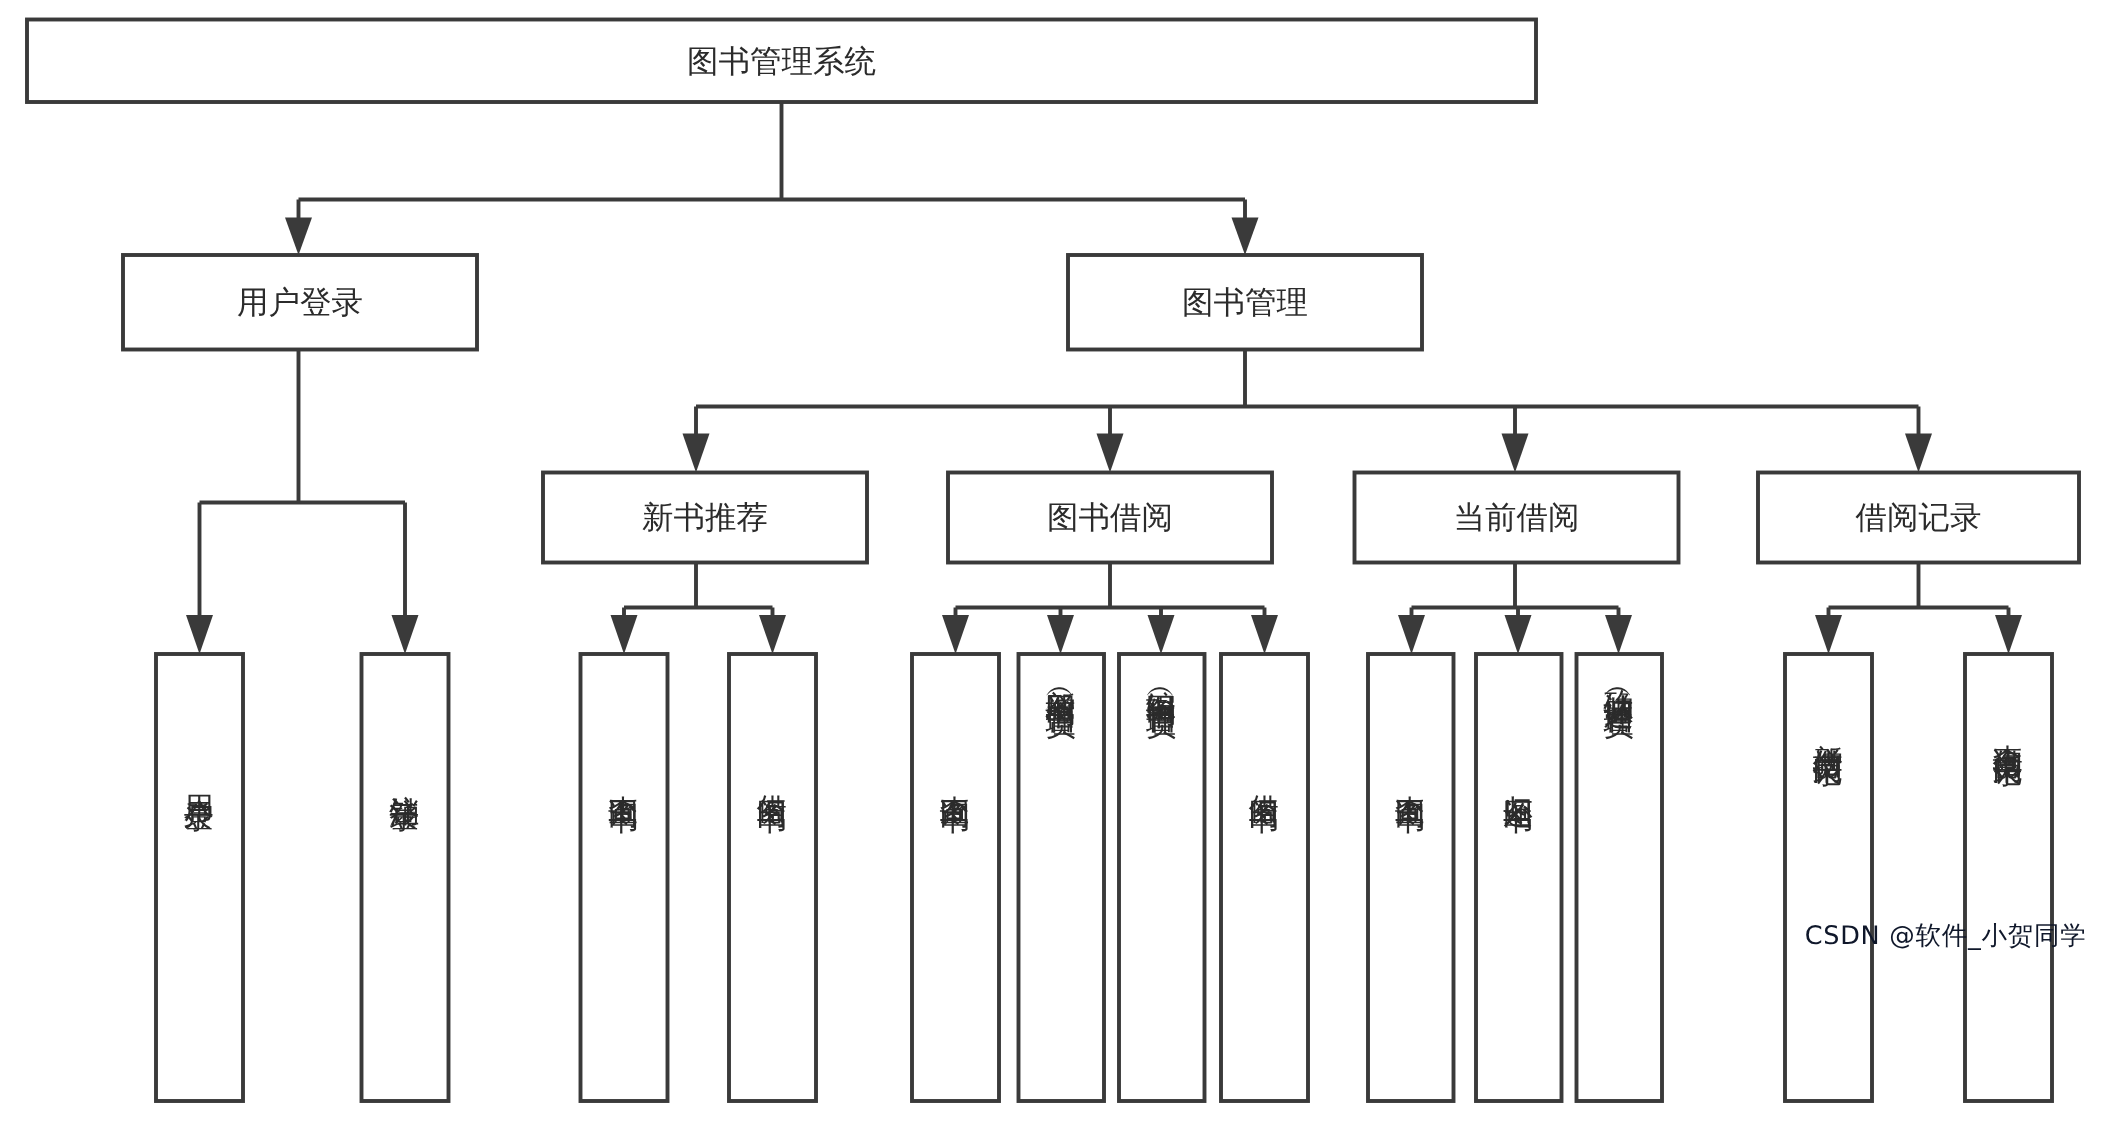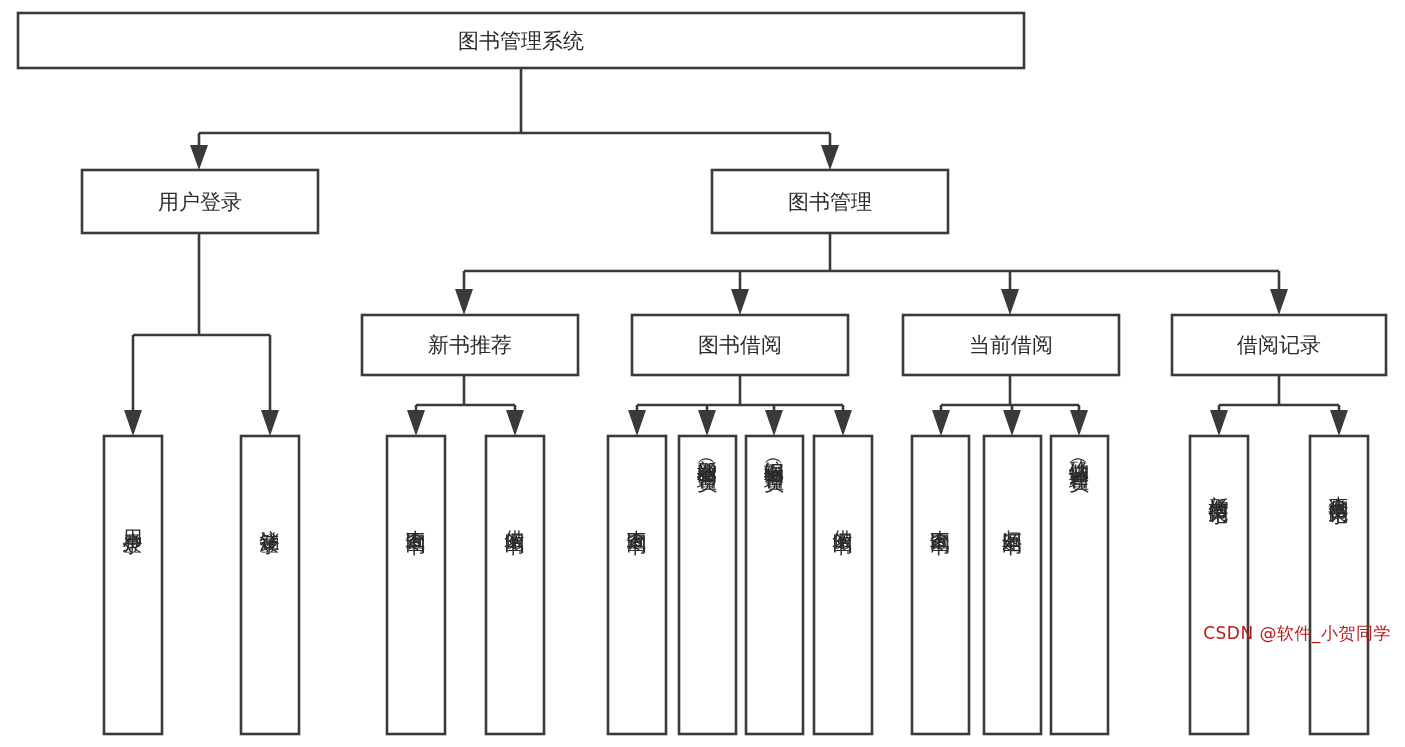--- a/index.html
+++ b/index.html
@@ -65,24 +65,24 @@
     writing-mode: vertical-rl;
     text-orientation: upright;
     letter-spacing: 2px;
     line-height: 1;
     white-space: nowrap;
     text-align: center;
   }
   .watermark {
     position: absolute;
     right: 14px;
-    bottom: 12px;
+    bottom: 22px;
     font-family: "DejaVu Sans", "Liberation Sans", sans-serif;
     font-size: 17px;
-    color: #b91c1c;
+    color: #0f172a;
     letter-spacing: 0.5px;
     user-select: none;
     white-space: nowrap;
   }
 </style>
 </head>
 <body>
 
 <div id="diagram-root">
 

